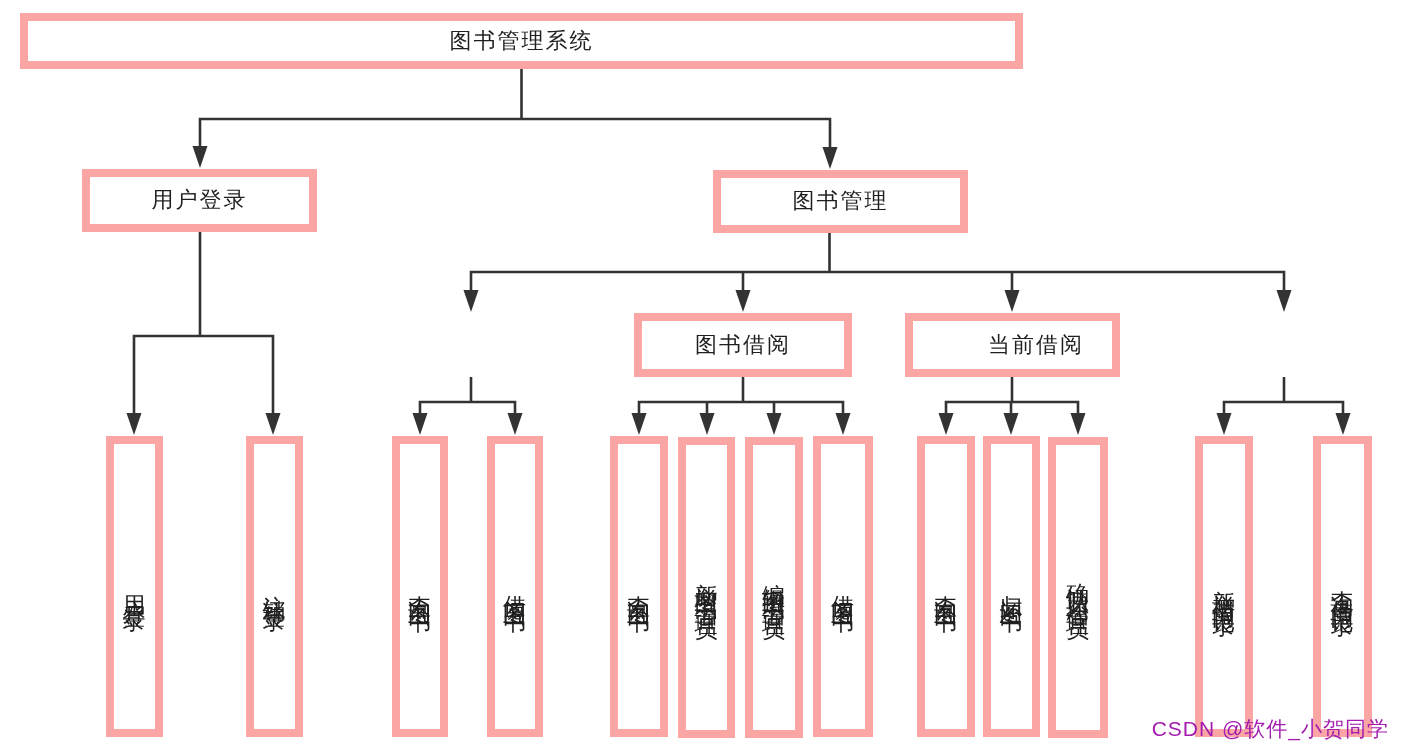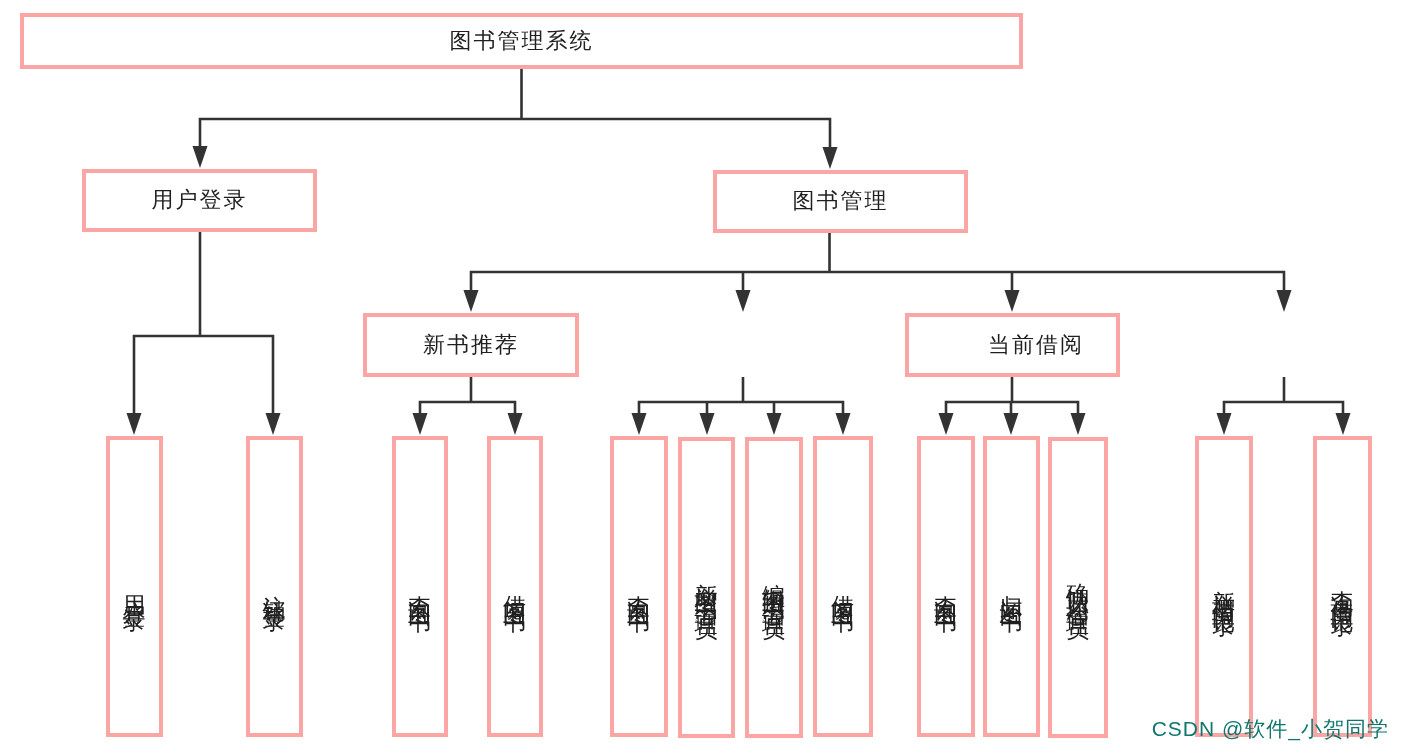--- a/index.html
+++ b/index.html
@@ -18,21 +18,21 @@
   .connectors {
     position: absolute;
     left: 0;
     top: 0;
     width: 1405px;
     height: 747px;
   }
   .node {
     position: absolute;
     box-sizing: border-box;
-    border: 4px solid #fca5a5;
+    border: 8px solid #fca5a5;
     background: #ffffff;
     color: #1f1f1f;
     display: flex;
     align-items: center;
     justify-content: center;
     text-align: center;
   }
   .h-node {
     font-size: 22px;
     letter-spacing: 2px;
@@ -44,21 +44,21 @@
     font-size: 23px;
     letter-spacing: 5px;
     line-height: 1.05;
     padding: 6px 0;
   }
   .watermark {
     position: absolute;
     right: 16px;
     bottom: 4px;
     font-size: 21px;
-    color: #0f766e;
+    color: #a21caf;
     letter-spacing: 1px;
     white-space: nowrap;
   }
 </style>
 </head>
 <body>
 
 <div class="stage">
 
   <svg class="connectors" viewBox="0 0 1405 747" xmlns="http://www.w3.org/2000/svg">
@@ -106,21 +106,21 @@
       <polygon points="1216.5,413 1231.5,413 1224,435"></polygon>
       <polygon points="1335.5,413 1350.5,413 1343,435"></polygon>
     </g>
   </svg>
 
   <div class="node h-node" style="left:20px; top:13px; width:1003px; height:56px;">图书管理系统</div>
 
   <div class="node h-node" style="left:82px; top:169px; width:235px; height:63px;">用户登录</div>
   <div class="node h-node" style="left:713px; top:170px; width:255px; height:63px;">图书管理</div>
 
-  <div class="node h-node" style="left:363px; top:313px; width:216px; height:64px;">新书推荐</div>
+  <div class="node h-node" style="left:634px; top:313px; width:218px; height:64px;">图书借阅</div>
   <div class="node h-node" style="left:905px; top:313px; width:215px; height:64px;padding-left:47px;">当前借阅</div>
 
   <div class="node v-node" style="left:106px; top:436px; width:57px; height:301px;">用户登录</div>
   <div class="node v-node" style="left:246px; top:436px; width:57px; height:301px;">注销登录</div>
 
   <div class="node v-node" style="left:392px; top:436px; width:56px; height:301px;">查询图书</div>
   <div class="node v-node" style="left:487px; top:436px; width:56px; height:301px;">借阅图书</div>
 
   <div class="node v-node" style="left:610px; top:436px; width:58px; height:301px;">查询图书</div>
   <div class="node v-node" style="left:678px; top:437px; width:57px; height:301px;">新增图书（管理员）</div>

